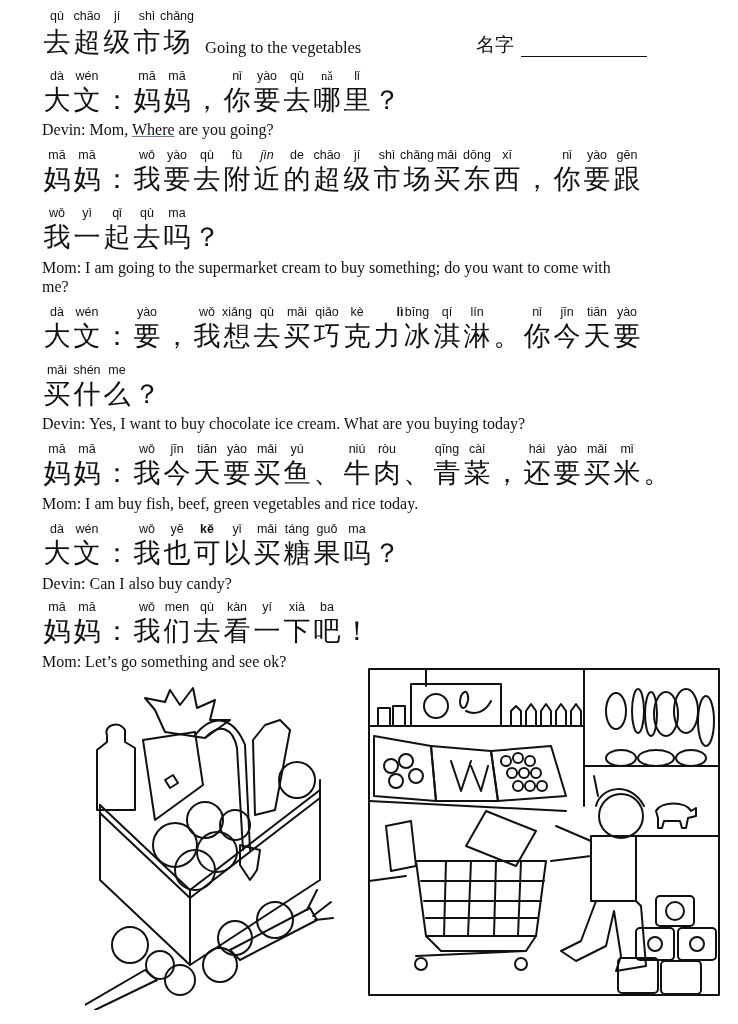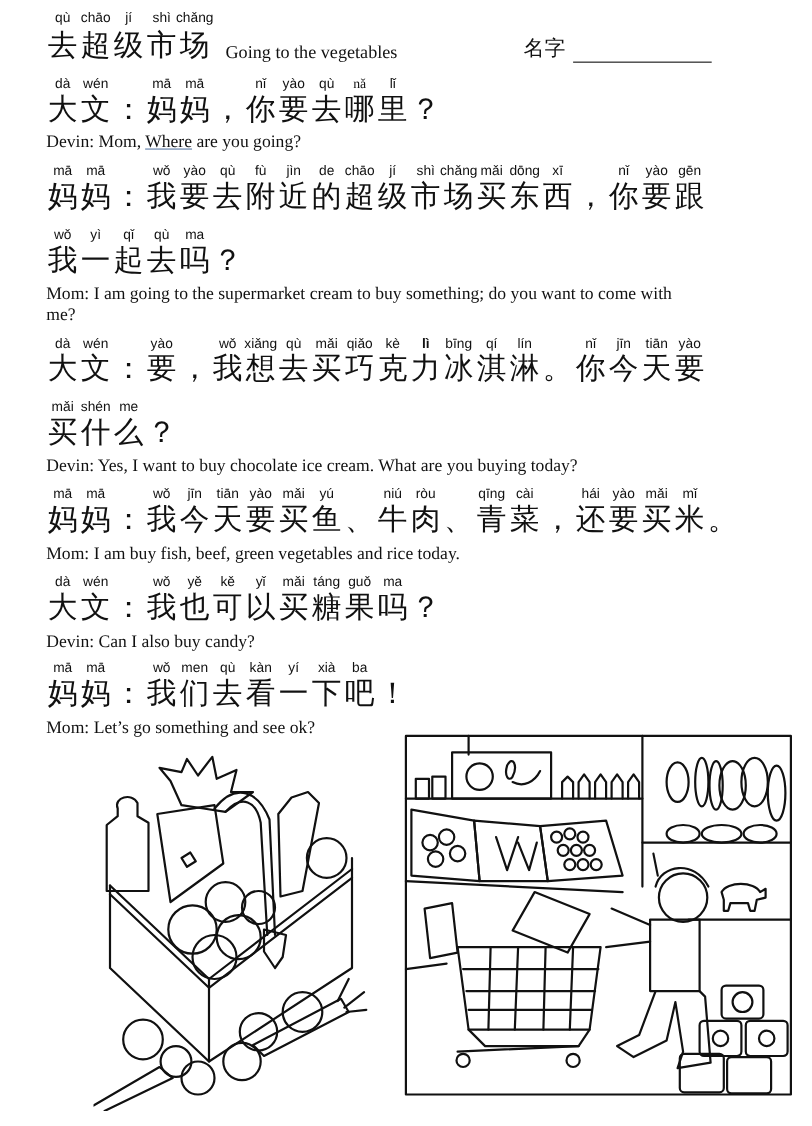--- a/index.html
+++ b/index.html
@@ -66,21 +66,21 @@
   <span>Devin: Mom, </span><span class="underlined">Where</span><span> are you going?</span>
 </div>
 
 <div class="py-row" style="left: 42px; top: 148px; width: 600px;">
     <span class="py" style="left: 15px;">mā</span>
     <span class="py" style="left: 45px;">mā</span>
     <span class="py" style="left: 105px;">wǒ</span>
     <span class="py" style="left: 135px;">yào</span>
     <span class="py" style="left: 165px;">qù</span>
     <span class="py" style="left: 195px;">fù</span>
-    <span class="py" style="left: 225px;">jìn</span>
+    <span class="py" style="left: 225px; font-style: italic;">jìn</span>
     <span class="py" style="left: 255px;">de</span>
     <span class="py" style="left: 285px;">chāo</span>
     <span class="py" style="left: 315px;">jí</span>
     <span class="py" style="left: 345px;">shì</span>
     <span class="py" style="left: 375px;">chǎng</span>
     <span class="py" style="left: 405px;">mǎi</span>
     <span class="py" style="left: 435px;">dōng</span>
     <span class="py" style="left: 465px;">xī</span>
     <span class="py" style="left: 525px;">nǐ</span>
     <span class="py" style="left: 555px;">yào</span>
@@ -129,21 +129,21 @@
 <div class="py-row" style="left: 42px; top: 305px; width: 600px;">
     <span class="py" style="left: 15px;">dà</span>
     <span class="py" style="left: 45px;">wén</span>
     <span class="py" style="left: 105px;">yào</span>
     <span class="py" style="left: 165px;">wǒ</span>
     <span class="py" style="left: 195px;">xiǎng</span>
     <span class="py" style="left: 225px;">qù</span>
     <span class="py" style="left: 255px;">mǎi</span>
     <span class="py" style="left: 285px;">qiǎo</span>
     <span class="py" style="left: 315px;">kè</span>
-    <span class="py" style="left: 345px; font-weight: bold;">lì</span>
+    <span class="py" style="left: 358px; font-weight: bold;">lì</span>
     <span class="py" style="left: 375px;">bīng</span>
     <span class="py" style="left: 405px;">qí</span>
     <span class="py" style="left: 435px;">lín</span>
     <span class="py" style="left: 495px;">nǐ</span>
     <span class="py" style="left: 525px;">jīn</span>
     <span class="py" style="left: 555px;">tiān</span>
     <span class="py" style="left: 585px;">yào</span>
   </div>
 <div class="zh-row" style="left: 42px; top: 319px; width: 600px;">
     <span class="zh" style="left: 0px;">大</span>
@@ -221,21 +221,21 @@
     <span class="zh" style="left: 570px;">米</span>
     <span class="zh" style="left: 600px;">。</span>
   </div>
 <div class="en" style="left:42px; top:495px;">Mom: I am buy fish, beef, green vegetables and rice today.</div>
 
 <div class="py-row" style="left: 42px; top: 522px; width: 360px;">
     <span class="py" style="left: 15px;">dà</span>
     <span class="py" style="left: 45px;">wén</span>
     <span class="py" style="left: 105px;">wǒ</span>
     <span class="py" style="left: 135px;">yě</span>
-    <span class="py" style="left: 165px;">kě</span>
+    <span class="py" style="left: 165px; font-weight: bold;">kě</span>
     <span class="py" style="left: 195px;">yǐ</span>
     <span class="py" style="left: 225px;">mǎi</span>
     <span class="py" style="left: 255px;">táng</span>
     <span class="py" style="left: 285px;">guǒ</span>
     <span class="py" style="left: 315px;">ma</span>
   </div>
 <div class="zh-row" style="left: 42px; top: 536px; width: 360px;">
     <span class="zh" style="left: 0px;">大</span>
     <span class="zh" style="left: 30px;">文</span>
     <span class="zh" style="left: 60px;">：</span>

